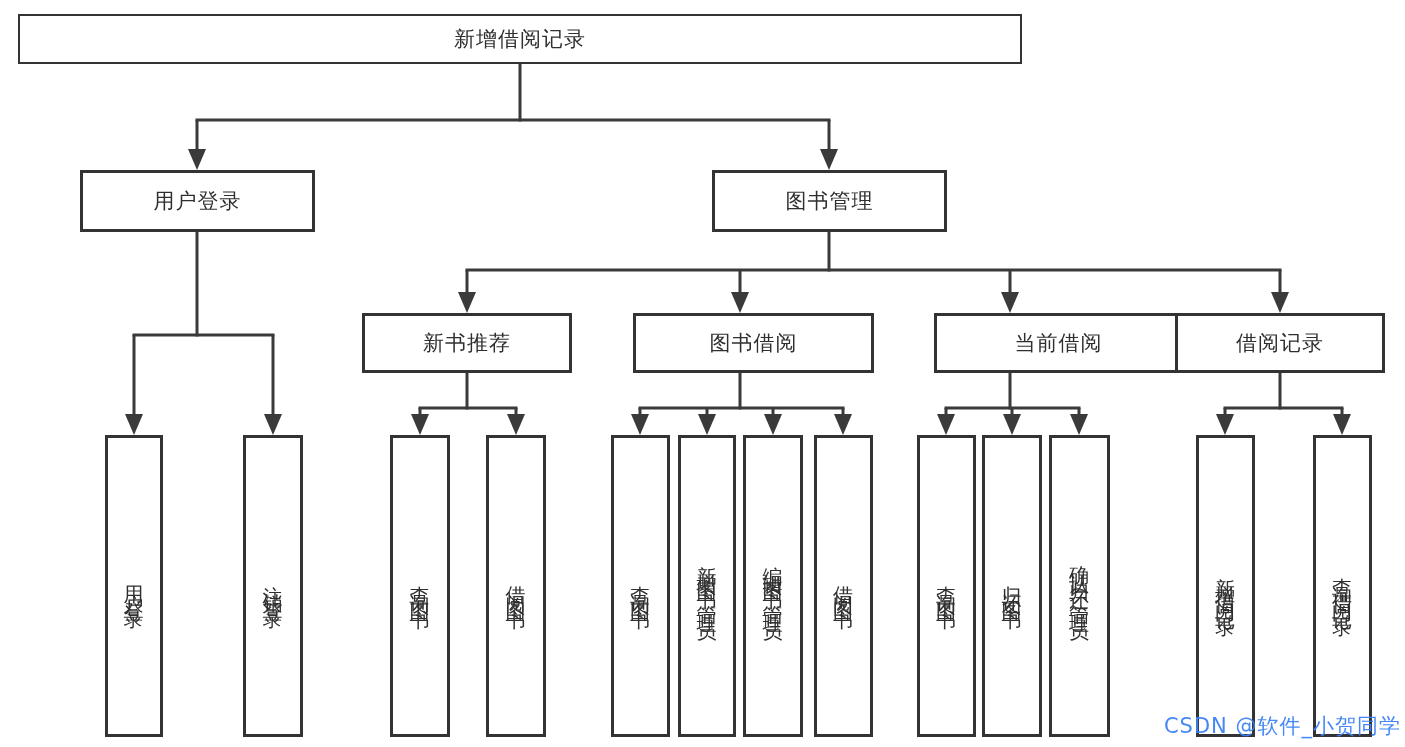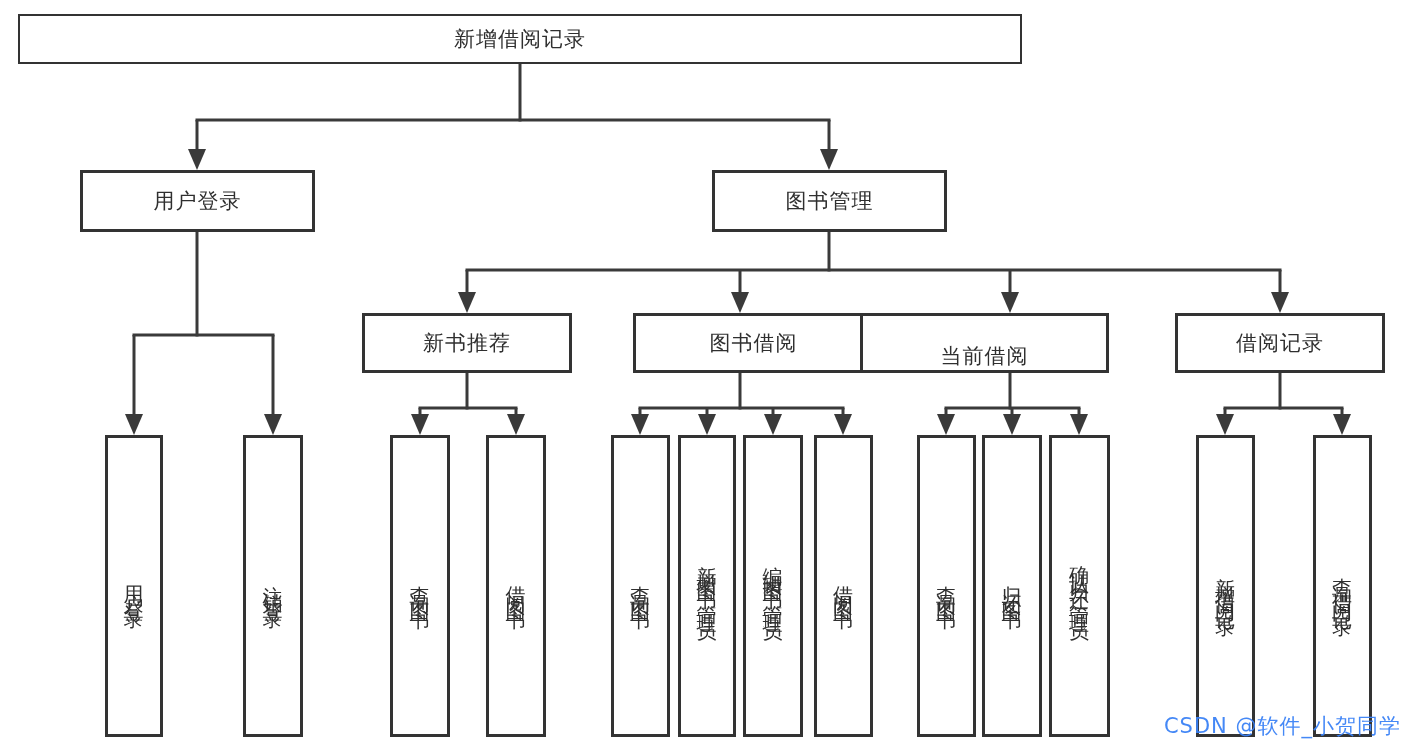--- a/index.html
+++ b/index.html
@@ -129,21 +129,21 @@
   <div class="node" style="left:712px; top:170px; width:235px; height:62px;">
     <span>图书管理</span>
   </div>
 
   <div class="node" style="left:362px; top:313px; width:210px; height:60px;">
     <span>新书推荐</span>
   </div>
   <div class="node" style="left:633px; top:313px; width:241px; height:60px;">
     <span>图书借阅</span>
   </div>
-  <div class="node" style="left:860px; top:313px; width:249px; height:60px;align-items:flex-end;">
+  <div class="node" style="left:934px; top:313px; width:249px; height:60px;">
     <span>当前借阅</span>
   </div>
   <div class="node" style="left:1175px; top:313px; width:210px; height:60px;">
     <span>借阅记录</span>
   </div>
 
   <div class="node vbox" style="left:105px; top:435px; width:58px; height:302px;">
     <span class="vtext">用户登录</span>
   </div>
   <div class="node vbox" style="left:243px; top:435px; width:60px; height:302px;">

